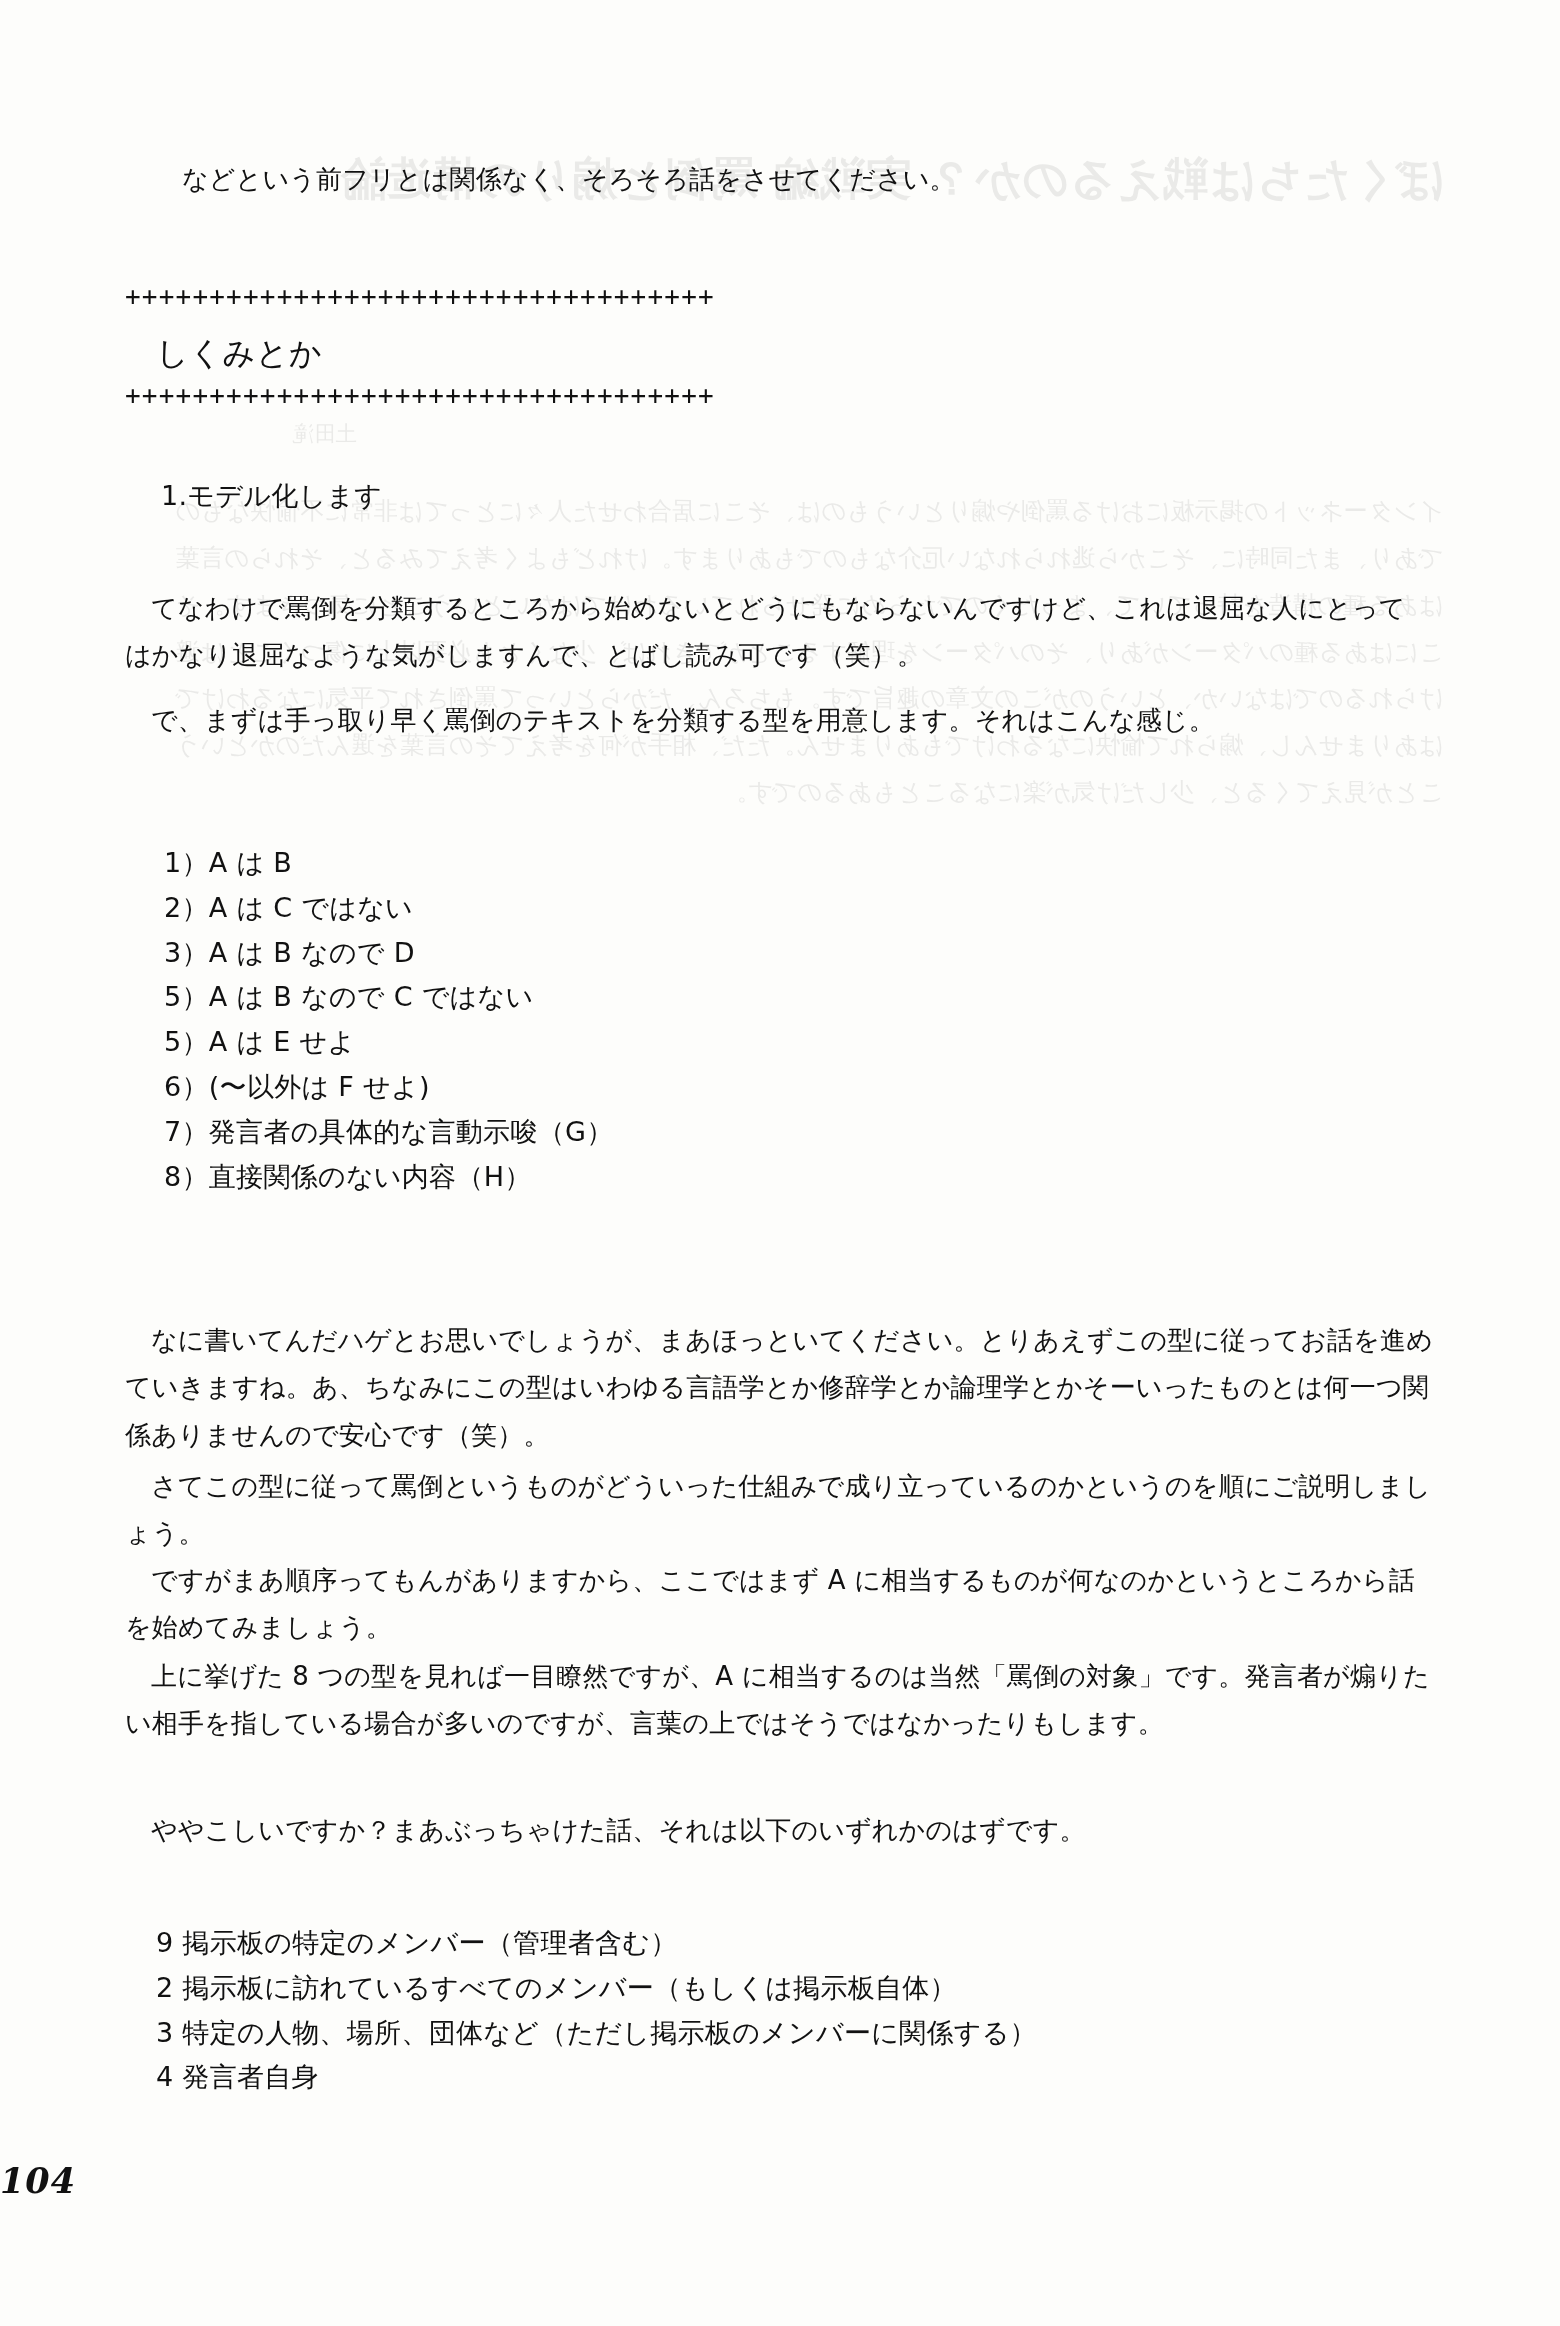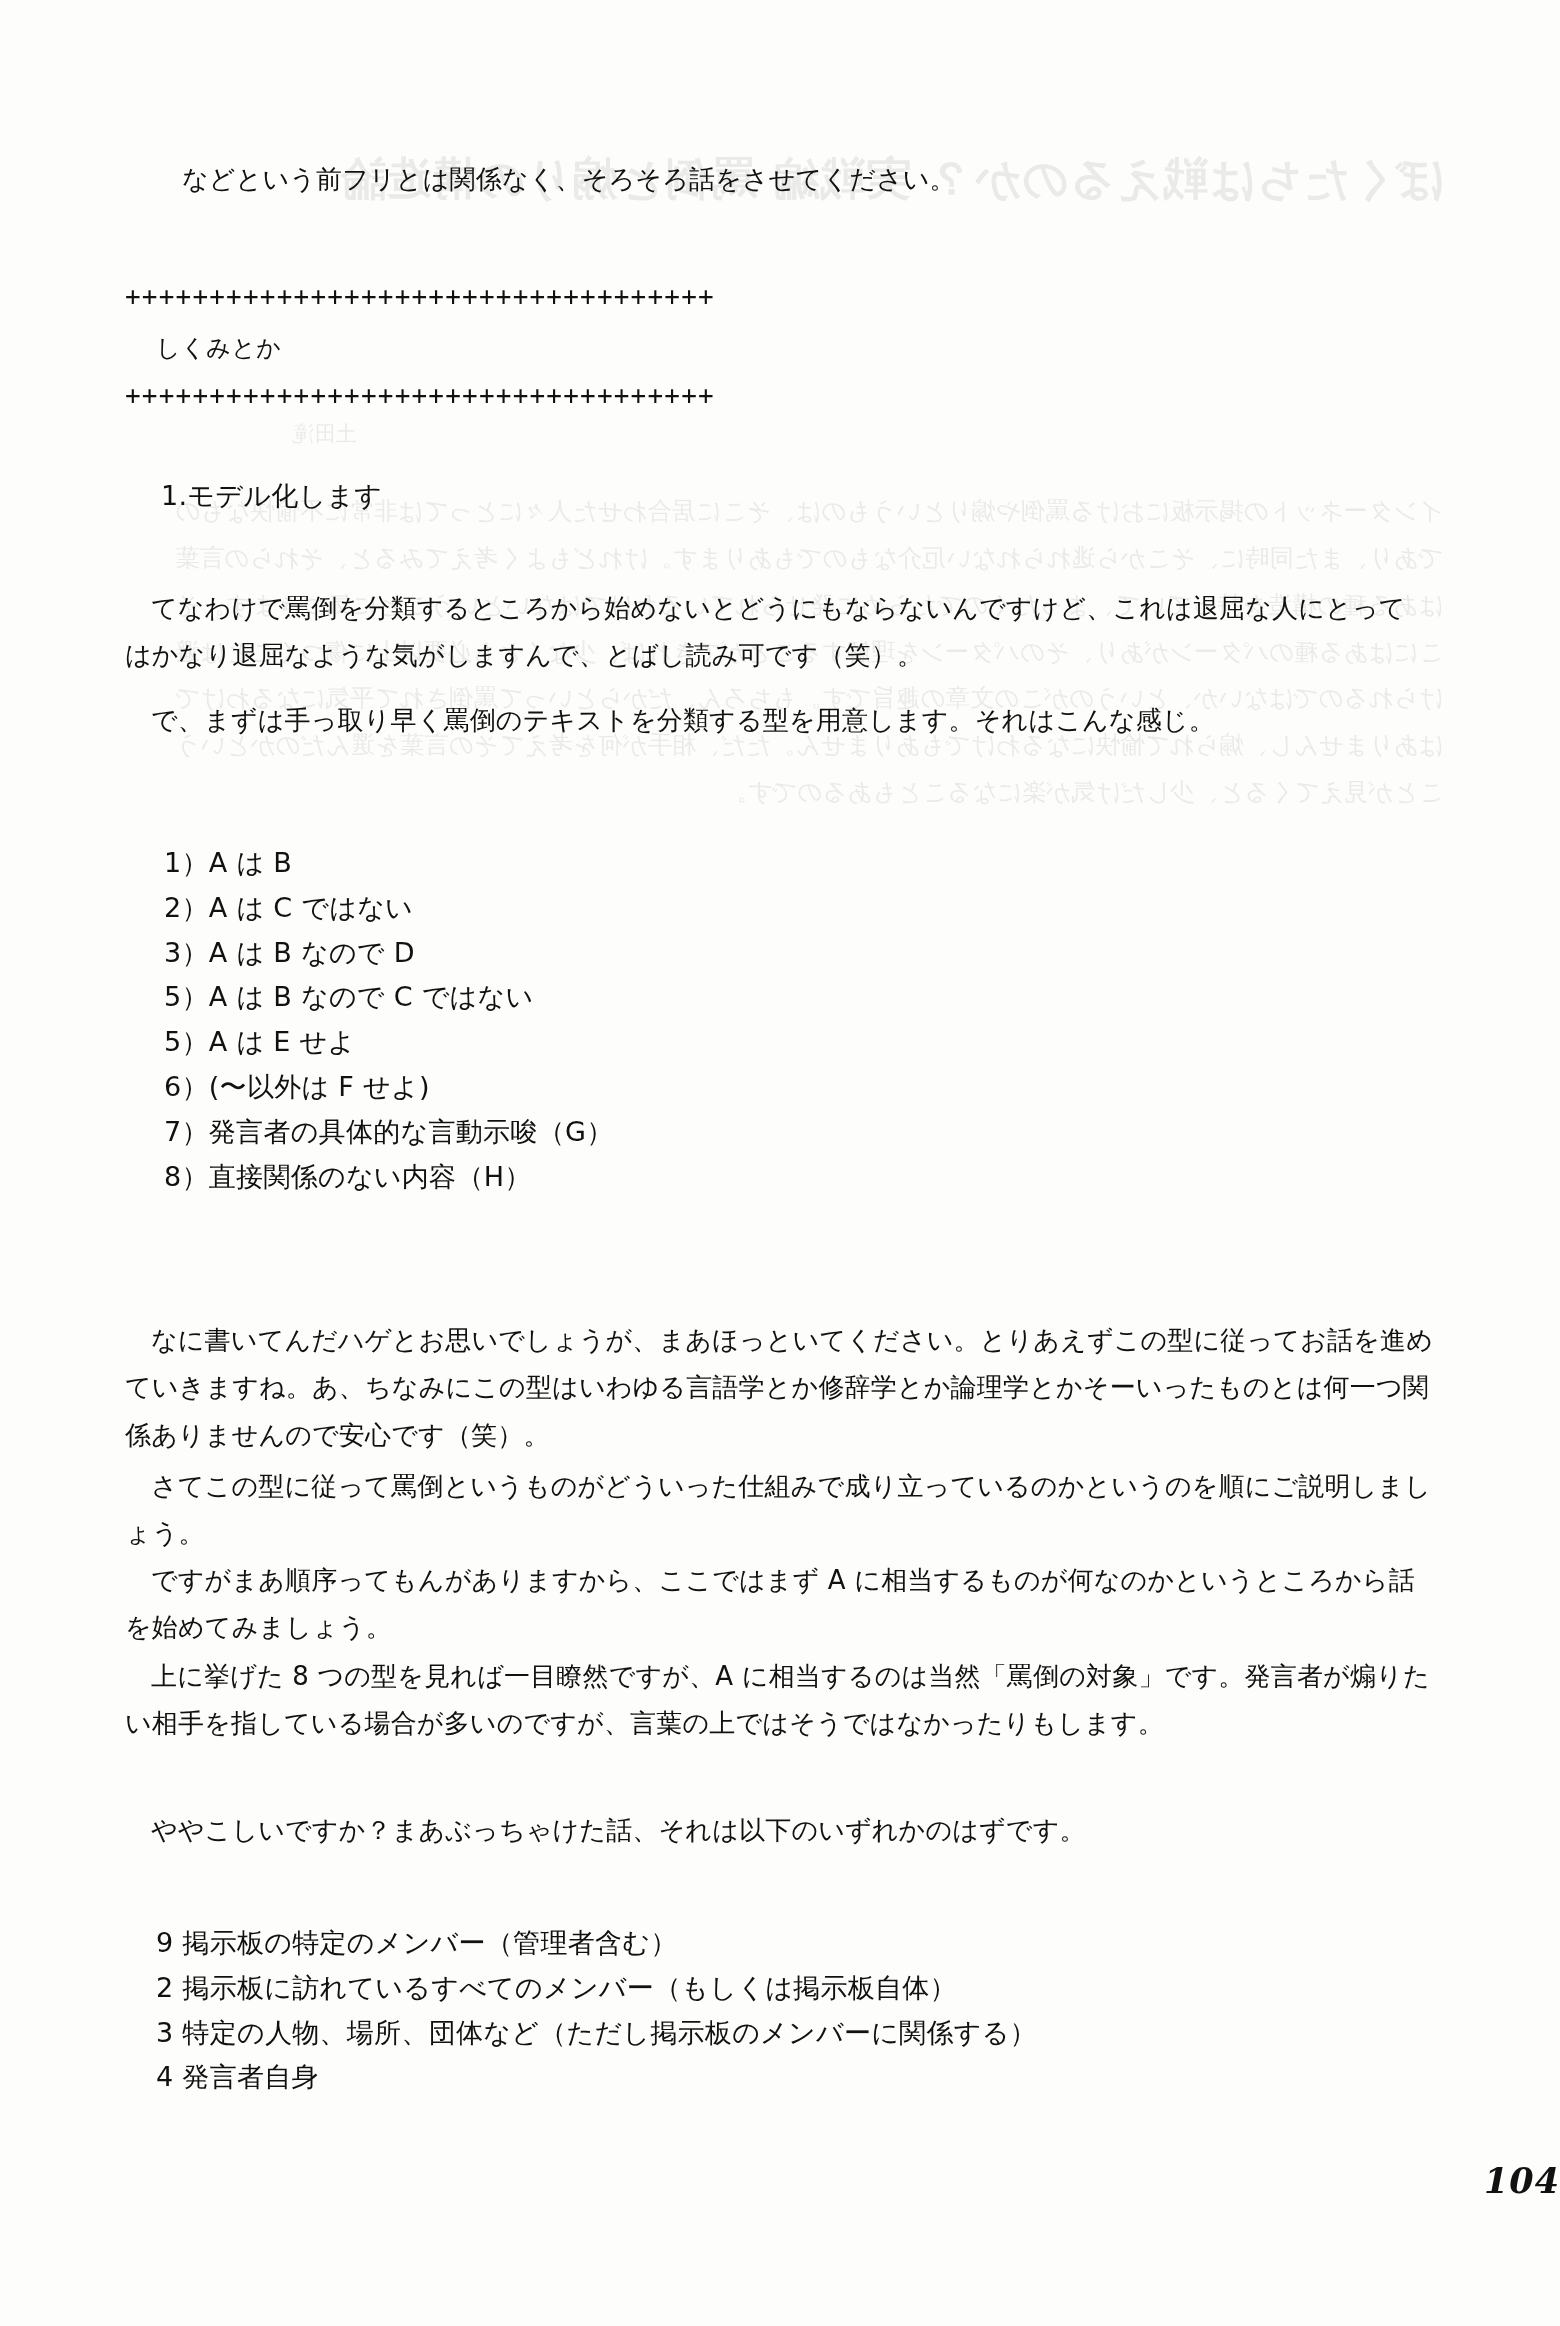--- a/index.html
+++ b/index.html
@@ -86,21 +86,21 @@
     position: absolute;
     font-family: "DejaVu Sans Mono", "Liberation Mono", monospace;
     font-size: 26px;
     letter-spacing: 1.2px;
     white-space: nowrap;
     color: #111;
   }
 
   .heading {
     position: absolute;
-    font-size: 24px;
+    font-size: 32px;
     letter-spacing: 0.5px;
     color: #111;
   }
 
   .subheading {
     position: absolute;
     font-size: 27px;
     letter-spacing: 0.3px;
     color: #111;
   }
@@ -115,21 +115,21 @@
     font-size: 27px;
     line-height: 1.66;
     letter-spacing: 0.3px;
     white-space: nowrap;
     color: #111;
   }
 
   .pagenum {
     position: absolute;
     width: 1560px;
-    text-align: right;
+    text-align: left;
     font-family: "DejaVu Serif", "Liberation Serif", serif;
     font-style: italic;
     font-weight: 700;
     font-size: 35px;
     letter-spacing: 1px;
     color: #111;
   }
 
   
   #p-open      { left: 156px; top: 156px;  width: 1258px; }

